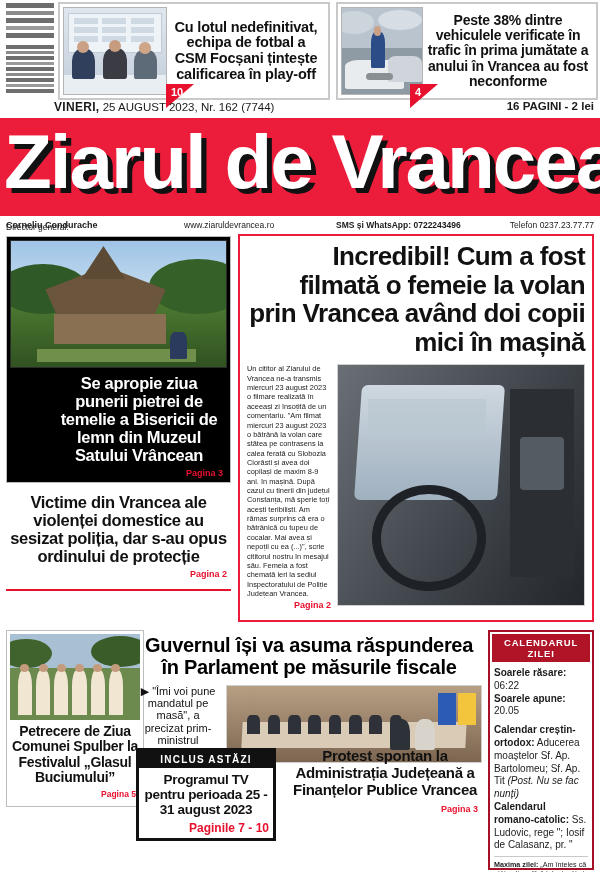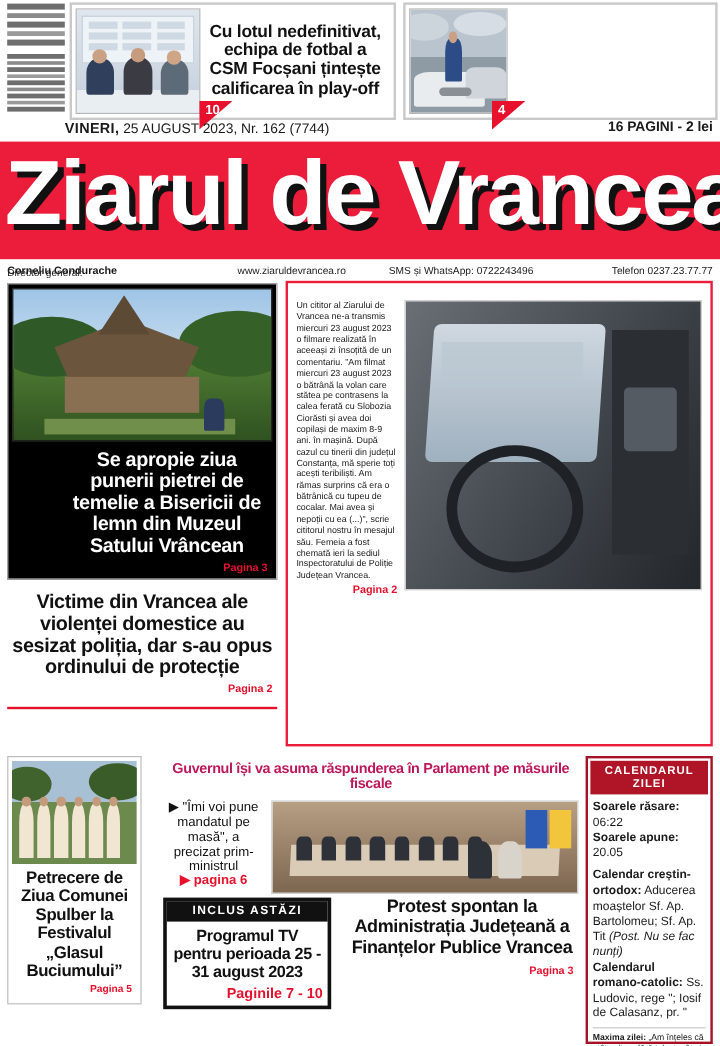--- a/index.html
+++ b/index.html
@@ -54,22 +54,22 @@
           color:#ffffff; font-weight:bold; font-size:76px; line-height:.96;
           letter-spacing:-2px; white-space:nowrap;
           font-family:"Liberation Sans", sans-serif;
           text-shadow: 5px 5px 0 #111111; transform:scaleX(1.03); transform-origin:left top; }
 
   .inforow { position:absolute; left:0; top:218px; width:600px; height:16px;
              font-size:8.5px; color:#1a1a1a; }
   .inforow span { position:absolute; top:2px; }
   .inforow .i1 { left:6px; }
   .inforow .i1 b { font-size:9px; }
-  .inforow .i2 { left:198px; }
-  .inforow .i3 { left:324px; font-weight:normal; }
+  .inforow .i2 { left:184px; }
+  .inforow .i3 { left:336px; font-weight:bold; }
   .inforow .i4 { right:6px; }
 
   
   .main { position:absolute; left:0; top:234px; width:600px; height:638px; }
 
   
   .leftcol { position:absolute; left:6px; top:2px; width:225px; }
   .church-card { border:1px solid #bdbdbd; background:#000; padding:3px 3px 0 3px; }
   .church-photo { width:100%; height:128px; position:relative; overflow:hidden; border:1px solid #2a2a2a;}
   .church-head { color:#fff; font-weight:bold; font-size:16.5px; line-height:1.09;
@@ -91,29 +91,29 @@
   .feature-body { display:flex; gap:6px; margin-top:8px; height:242px; }
   .feature-col { flex:0 0 84px; font-size:7.4px; line-height:1.265; color:#1b1b1b; text-align:left; }
   .feature-col p { margin-bottom:0; }
   .feature-col .pg-red { text-align:right; font-size:9px; padding:2px 0 0 0; }
   .feature-photo { flex:1; position:relative; overflow:hidden; border:1px solid #cfcfcf; }
 
   
   .bottom { position:absolute; left:0; top:396px; width:600px; height:242px; }
 
   .govbox { position:absolute; left:136px; top:0; width:346px; }
-  .govbox h2 { text-align:center; font-size:12px; line-height:1.12; color:#be185d;
+  .govbox h2 { text-align:center; font-size:20px; line-height:1.12; color:#000000;
                letter-spacing:-.3px; padding:4px 2px 6px 2px; }
   .gov-body { display:flex; gap:6px; }
   .gov-quote { flex:0 0 84px; text-align:center; font-size:11px; line-height:1.12; color:#111; }
   .gov-quote .arrow { color:#111; }
   .gov-quote .pgl { color:#e8112d; font-weight:bold; font-size:11px; }
   .gov-photo { flex:1; height:78px; position:relative; overflow:hidden; border:1px solid #cfcfcf; }
 
-  .spulber { position:absolute; left:6px; top:0; width:112px; border:1px solid #bdbdbd; padding:3px; }
+  .spulber { position:absolute; left:6px; top:0; width:138px; border:1px solid #bdbdbd; padding:3px; }
   .spulber-photo { width:100%; height:86px; position:relative; overflow:hidden; }
   .spulber h3 { text-align:center; font-size:14px; line-height:1.1; color:#111; padding:4px 0 0 0; letter-spacing:-.3px;}
   .spulber .pg-red { font-size:8.5px; }
 
   .tvbox { position:absolute; left:136px; top:118px; width:140px;
            border:3px solid #111; background:#fff; }
   .tvbox .tvhead { background:#111; color:#fff; font-weight:bold; font-size:10px;
                    text-align:center; letter-spacing:1.2px; padding:3px 0; }
   .tvbox .tvbody { padding:4px 4px 3px 4px; text-align:center; }
   .tvbox .tvbody p { font-size:13.5px; font-weight:bold; line-height:1.12; color:#111; letter-spacing:-.3px;}
@@ -236,20 +236,21 @@
           <div class="road-bg"></div>
           <div class="blob" style="left:-10%;top:4%;width:50%;height:26%;background:#ccd4dc;border-radius:50%"></div>
           <div class="blob" style="left:45%;top:2%;width:55%;height:24%;background:#d6dde4;border-radius:50%"></div>
           <div class="car" style="left:4%;bottom:6%;width:74%;height:34%"></div>
           <div class="car" style="left:58%;bottom:14%;width:42%;height:30%;background:#cfd5da"></div>
           <div class="person" style="left:36%;bottom:30%;width:18%;height:42%;background:#2b4c86;border-radius:30% 30% 6% 6%"></div>
           <div class="head" style="left:40%;bottom:68%;width:9%;height:11%;background:#caa184"></div>
           <div class="blob" style="left:30%;bottom:16%;width:34%;height:9%;background:#8a8f95;border-radius:4px"></div>
         </div>
       </div>
+      <div class="ttxt">Peste 38% dintre vehiculele verificate în trafic în prima jumătate a anului în Vrancea au fost neconforme</div>
     </div>
     <div class="pageflag f2">4</div>
 
     <div class="dateline">
       <b>VINERI,</b>
       <span>25 AUGUST 2023, Nr. 162 (7744)</span>
     </div>
     <div class="pagesline">16 PAGINI - 2 lei</div>
   </div>
 
@@ -293,20 +294,21 @@
 
       <div class="violence">
         <h2>Victime din Vrancea ale violenței domestice au sesizat poliția, dar s-au opus ordinului de protecție</h2>
         <div class="pg-red">Pagina 2</div>
       </div>
 
       <div class="hr-red"></div>
     </div>
 
     <div class="feature">
+      <h1>Incredibil! Cum a fost filmată o femeie la volan prin Vrancea având doi copii mici în mașină</h1>
       <div class="feature-body">
         <div class="feature-col">
           <p>Un cititor al Ziarului de Vrancea ne-a transmis miercuri 23 august 2023 o filmare realizată în aceeași zi însoțită de un comentariu. "Am filmat miercuri 23 august 2023 o bătrână la volan care stătea pe contrasens la calea ferată cu Slobozia Ciorăsti și avea doi copilași de maxim 8-9 ani. în mașină. După cazul cu tinerii din județul Constanța, mă sperie toți acești teribiliști. Am rămas surprins că era o bătrânică cu tupeu de cocalar. Mai avea și nepoții cu ea (...)", scrie cititorul nostru în mesajul său. Femeia a fost chemată ieri la sediul Inspectoratului de Poliție Județean Vrancea.</p>
           <div class="pg-red">Pagina 2</div>
         </div>
         <div class="feature-photo">
           <div class="ph">
             <div class="car-int"></div>
             <div class="windshield"></div>
             <div style="position:absolute;left:12%;top:14%;width:48%;height:16%;background:#b9c7d2;opacity:.7"></div>

